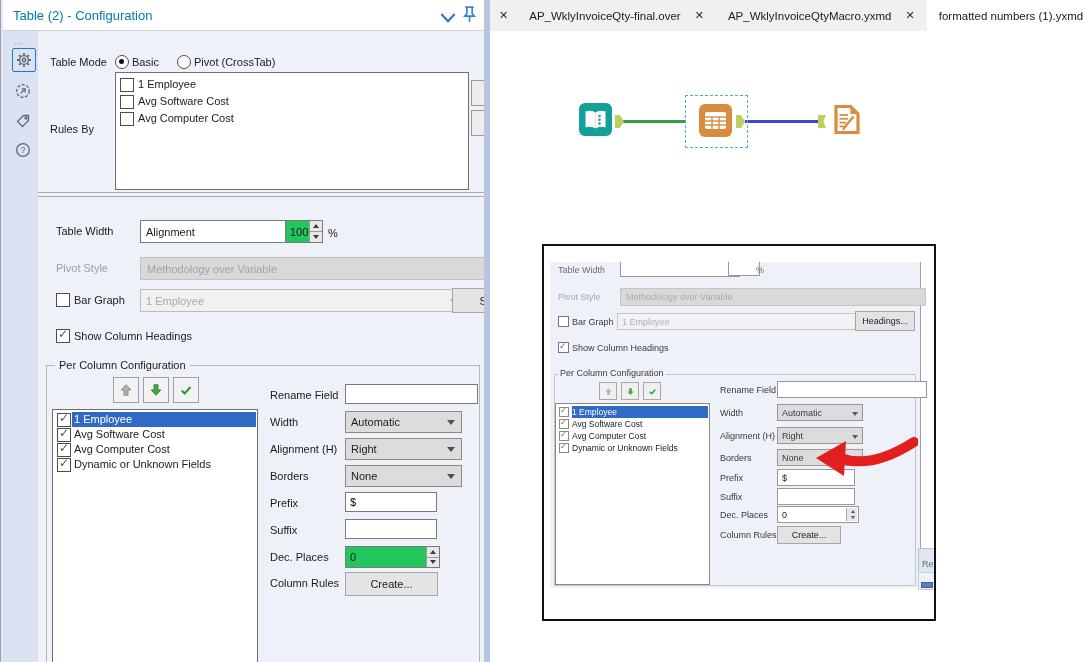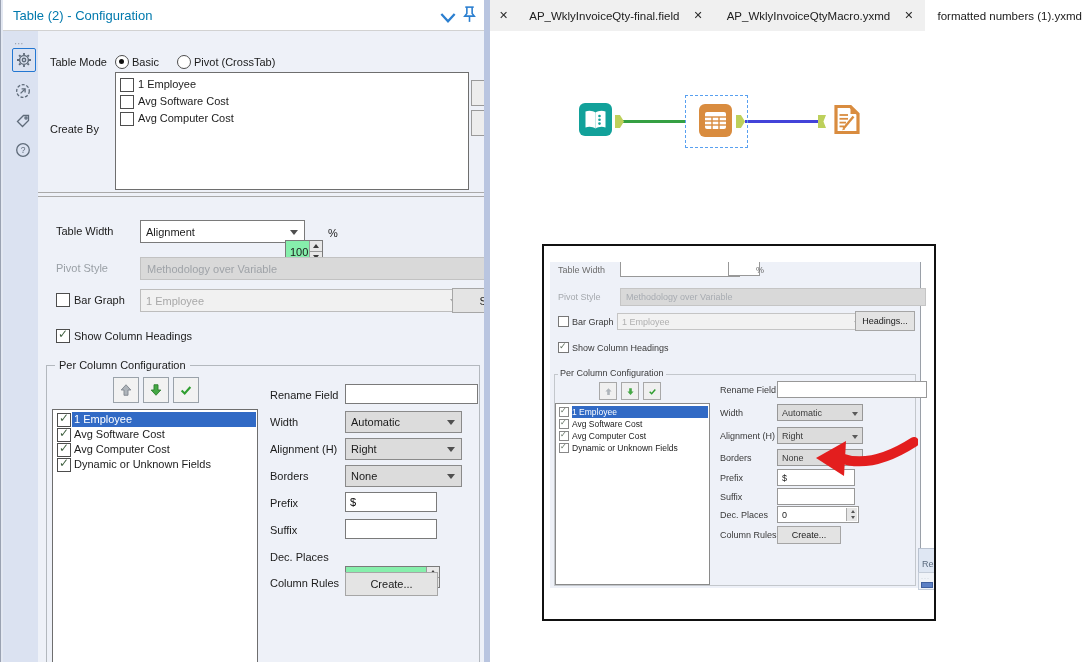--- a/index.html
+++ b/index.html
@@ -24,21 +24,21 @@
   .cb.checked::after{content:"✓";position:absolute;left:1px;top:-2px;font-size:12px;line-height:13px;color:#3f5f3f;}
   .radio{width:12px;height:12px;border:1px solid #4d4d4d;border-radius:50%;background:#fff;position:absolute;}
   .radio.sel::after{content:"";position:absolute;left:3px;top:3px;width:5px;height:5px;border-radius:50%;background:#101010;}
   .dd{background:#fff;border:1px solid #7a7a7a;display:flex;align-items:center;padding:0 18px 0 5px;white-space:nowrap;overflow:hidden;}
   .dd::after{content:"";position:absolute;right:6px;top:50%;margin-top:-2px;border-left:4px solid transparent;border-right:4px solid transparent;border-top:5px solid #4f4f4f;}
   .dd.gray{background:#dcdcdc;border-color:#8a8a8a;}
   .dd.dis{background:#f1f1f1;color:#a8a8a8;border-color:#bdbdbd;}
   .dd.dis::after{border-top-color:#a8a8a8;}
   .field-dis{background:#d9d9d9;border:1px solid #c2c2c2;color:#9fa3a8;display:flex;align-items:center;padding:0 6px;white-space:nowrap;overflow:hidden;}
   .inp{background:#fff;border:1px solid #7a7a7a;font-family:inherit;font-size:11px;padding:0 4px;box-sizing:border-box;}
-  .spin{background:#86efac;border:1px solid #7a7a7a;display:flex;margin-top:20px;}
+  .spin{background:#22c55e;border:1px solid #7a7a7a;display:flex;}
   .spin .val{flex:1;display:flex;align-items:center;padding-left:4px;}
   .spin .btns{width:12px;display:flex;flex-direction:column;border-left:1px solid #9a9a9a;}
   .spin .btns div{flex:1;background:#e8e8e8;display:flex;align-items:center;justify-content:center;}
   .spin .btns div:first-child{border-bottom:1px solid #9a9a9a;}
   .tri-up{border-left:3px solid transparent;border-right:3px solid transparent;border-bottom:4px solid #3c3c3c;width:0;height:0;}
   .tri-dn{border-left:3px solid transparent;border-right:3px solid transparent;border-top:4px solid #3c3c3c;width:0;height:0;}
   .btn{background:#e4e4e4;border:1px solid #a6a6a6;display:flex;align-items:center;justify-content:center;white-space:nowrap;overflow:hidden;}
   .group{border:1px solid #b3b8be;}
   .legend{position:absolute;top:-7px;left:8px;background:#eef1f8;padding:0 4px;white-space:nowrap;}
   .sep2{border-top:1px solid #a9a9a9;border-bottom:1px solid #a9a9a9;height:3px;}
@@ -154,21 +154,21 @@
   </div>
 
   <div class="abs content">
 
     <div class="abs lbl" style="left:12px;top:25px">Table Mode</div>
     <div class="abs radio sel" style="left:77px;top:24px"></div>
     <div class="abs lbl" style="left:94px;top:25px">Basic</div>
     <div class="abs radio" style="left:139px;top:24px"></div>
     <div class="abs lbl" style="left:156px;top:25px">Pivot (CrossTab)</div>
 
-    <div class="abs lbl" style="left:12px;top:92px">Create By</div>
+    <div class="abs lbl" style="left:12px;top:92px">Rules By</div>
     <div class="abs listbox" style="left:77px;top:41px;width:352px;height:116px">
       <div class="abs cb" style="left:4px;top:5px"></div>
       <div class="abs lbl" style="left:22px;top:5px">1 Employee</div>
       <div class="abs cb" style="left:4px;top:22px"></div>
       <div class="abs lbl" style="left:22px;top:22px">Avg Software Cost</div>
       <div class="abs cb" style="left:4px;top:39px"></div>
       <div class="abs lbl" style="left:22px;top:39px">Avg Computer Cost</div>
     </div>
     <div class="abs clip-btn" style="left:433px;top:49px"></div>
     <div class="abs clip-btn" style="left:433px;top:79px"></div>
@@ -292,21 +292,21 @@
 </div>
 
 <div class="abs splitter"></div>
 
 <div class="abs tabbar">
   <div class="lead-close">
       <span class="tclose">✕</span>
     </div>
   <div class="vsep"></div>
   <div class="tab">
-    <span>AP_WklyInvoiceQty-final.field</span>
+    <span>AP_WklyInvoiceQty-final.over</span>
     <span class="tclose">✕</span>
   </div>
   <div class="vsep"></div>
   <div class="tab">
     <span>AP_WklyInvoiceQtyMacro.yxmd</span>
     <span class="tclose">✕</span>
   </div>
   <div class="vsep"></div>
   <div class="tab active" style="flex:1">
     <span>formatted numbers (1).yxmd</span>

